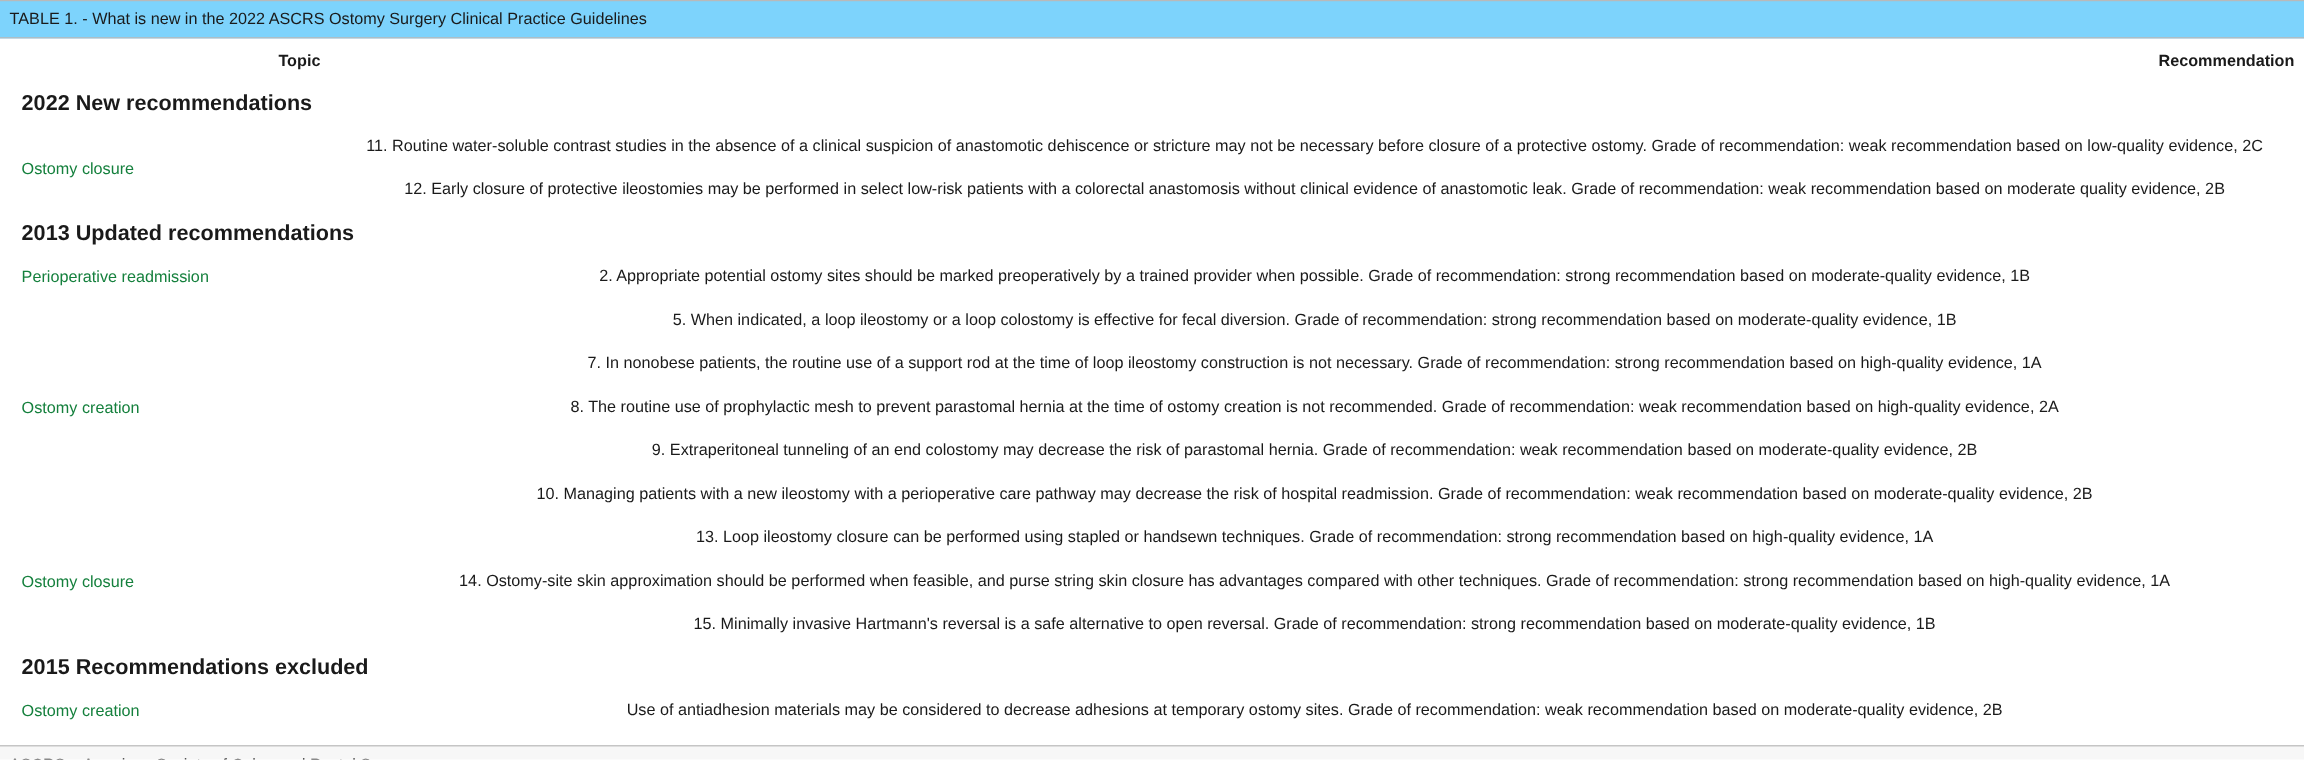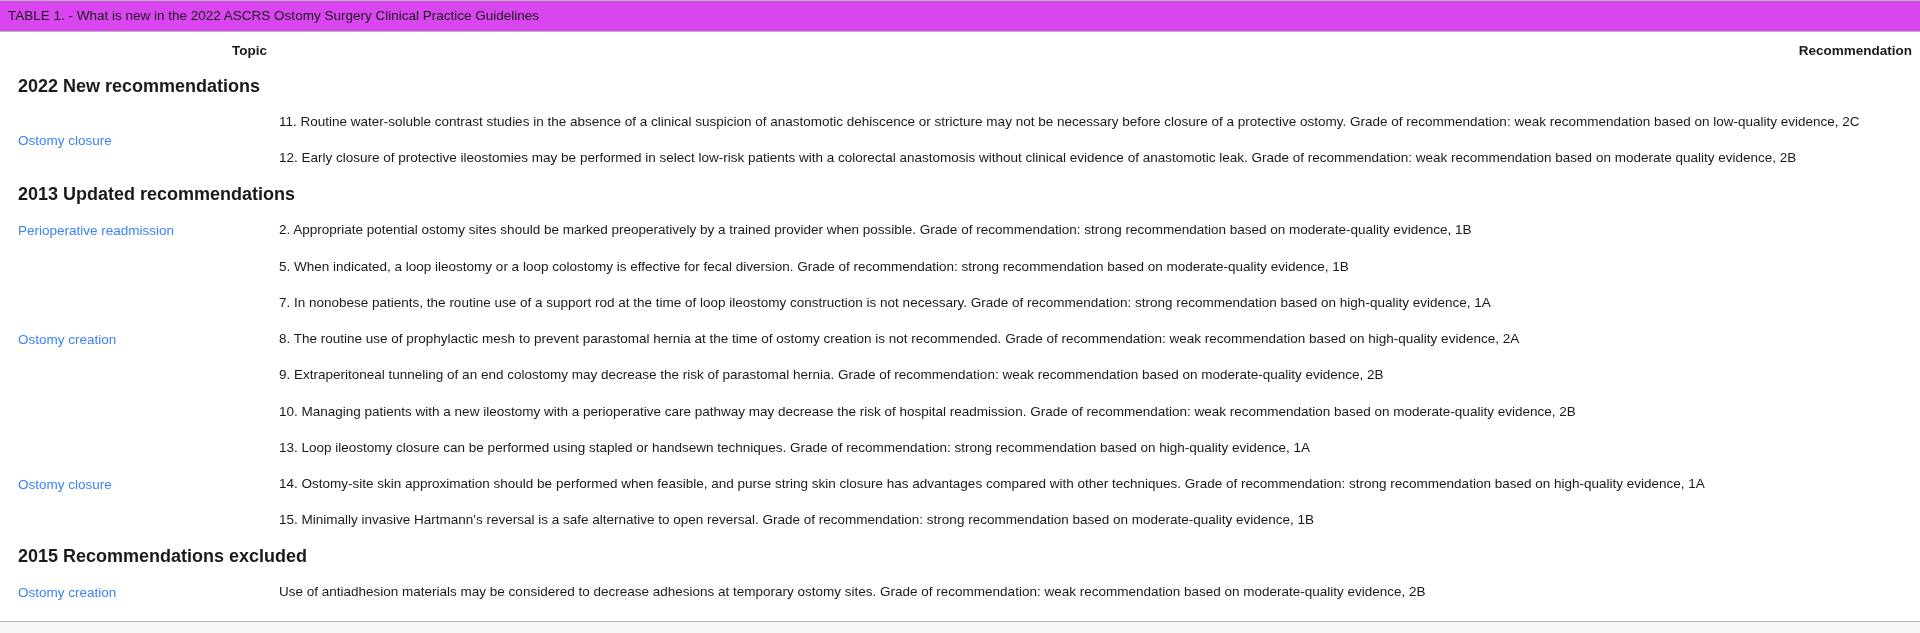--- a/index.html
+++ b/index.html
@@ -12,21 +12,21 @@
     height: 633px;
     font-family: "Liberation Sans", sans-serif;
     color: #1a1a1a;
     overflow: hidden;
   }
   .table-wrap {
     width: 1920px;
     box-sizing: border-box;
   }
   .table-caption {
-    background: #d946ef;
+    background: #7dd3fc;
     border-top: 1px solid #b9b9b9;
     border-bottom: 1px solid #b9b9b9;
     font-size: 13.5px;
     padding: 7px 8px 8px 8px;
     color: #1a1a1a;
   }
   table.main {
     width: 100%;
     border-collapse: collapse;
     table-layout: fixed;
@@ -45,30 +45,31 @@
   td.section {
     font-size: 18px;
     font-weight: bold;
     padding: 8px 8px 7px 18px;
     color: #1a1a1a;
   }
   td.topic {
     font-size: 13.5px;
     padding: 8px 8px 8px 18px;
     vertical-align: middle;
-    color: #3b82f6;
+    color: #15803d;
     white-space: nowrap;
     margin-left: 28px;
   }
   td.rec {
     font-size: 13.5px;
     padding: 8px 8px 8px 4px;
     vertical-align: middle;
     color: #1a1a1a;
     line-height: 1.35;
+    text-align: center;
   }
   tr.rec-row td { padding-top: 9px; padding-bottom: 9px; }
   .footnote {
     border-top: 1px solid #b9b9b9;
     border-bottom: 1px solid #b9b9b9;
     background: #f7f7f7;
     font-size: 13.5px;
     padding: 8px 8px 8px 8px;
     color: #1a1a1a;
     margin-top: 10px;

